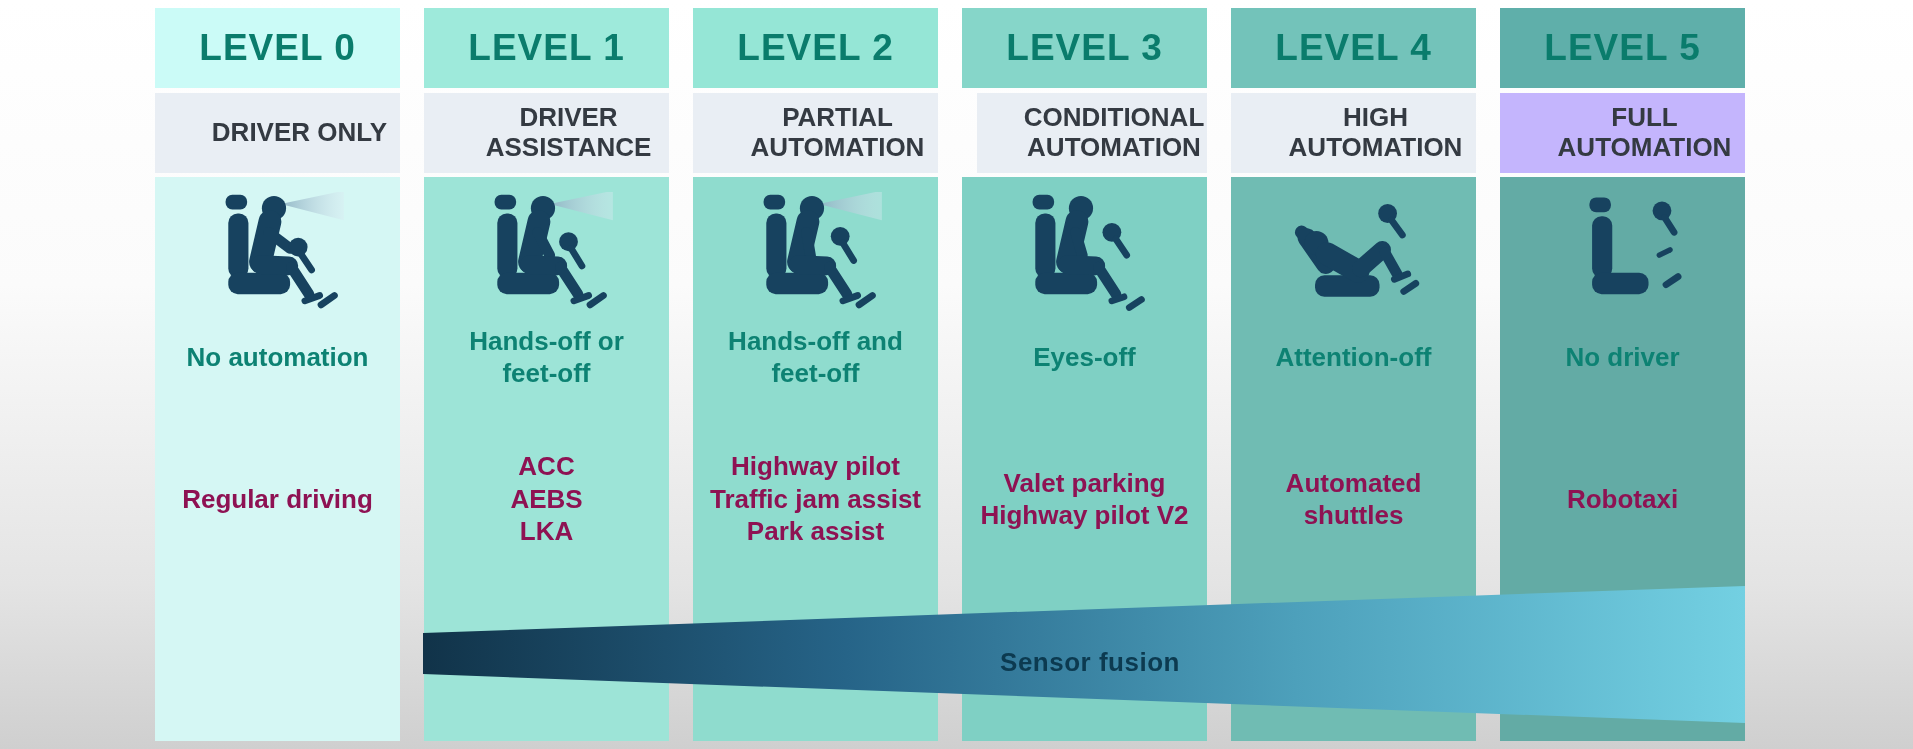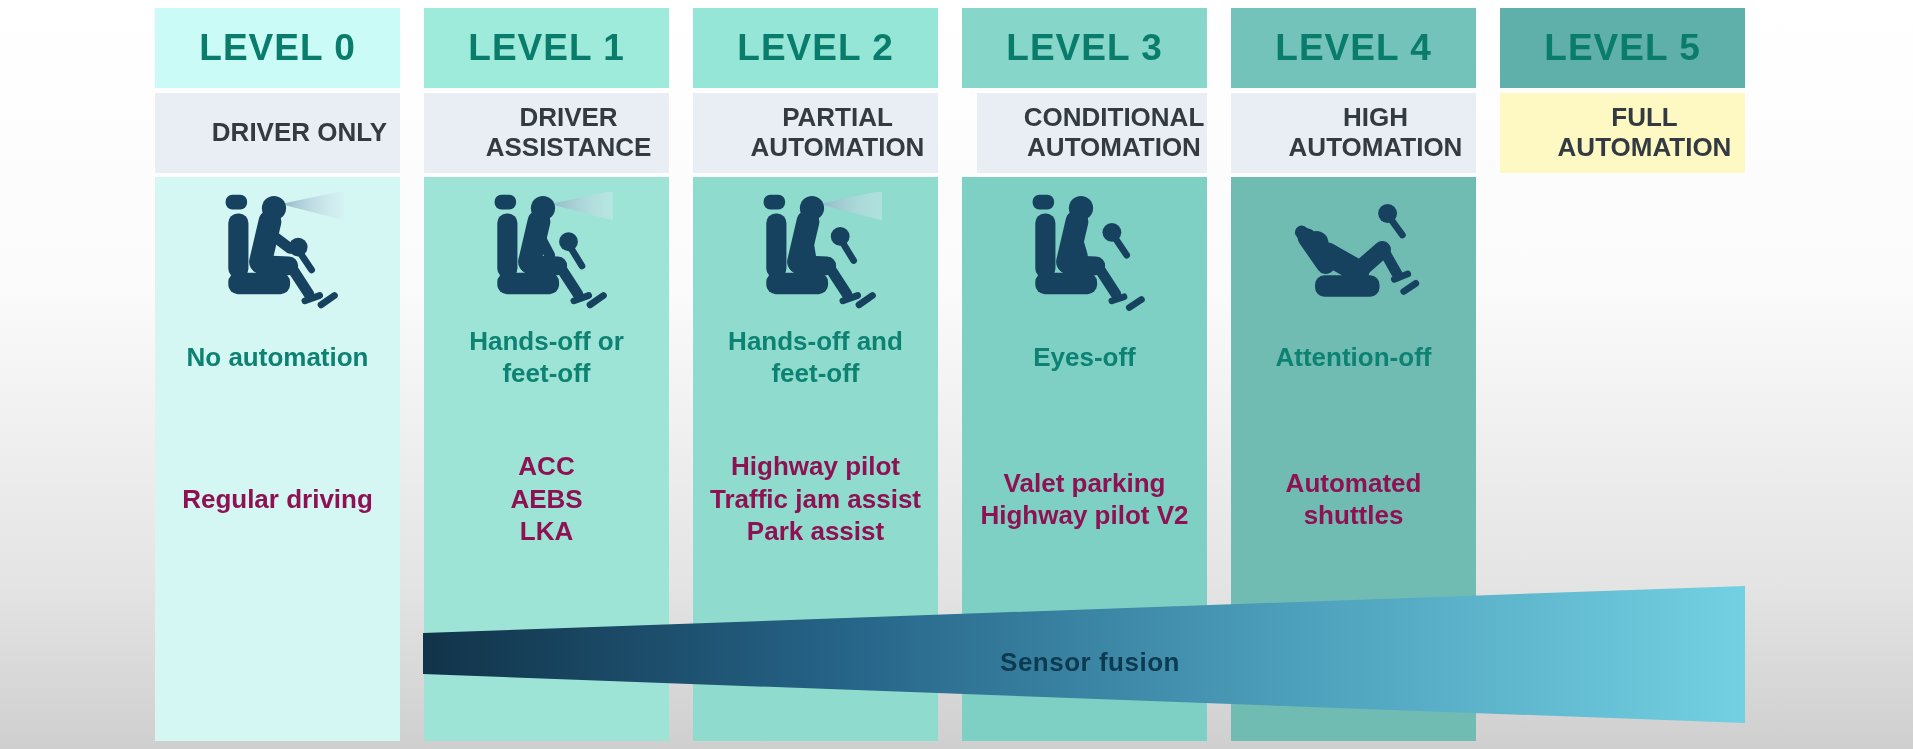--- a/index.html
+++ b/index.html
@@ -201,22 +201,37 @@
         </svg>
       </div>
       <div class="capability" style="color: rgb(13, 130, 115);">Attention-off</div>
       <div class="examples" style="color: rgb(142, 18, 83);">Automated
 shuttles</div>
     </div>
   </section>
 
   <section class="column" style="left:1500px">
     <div class="col-header" style="background: rgb(95, 175, 170); color: rgb(10, 124, 108);">LEVEL 5</div>
-    <div class="col-sub" style="background: #fef9c3; color: rgb(52, 58, 66);">FULL
-AUTOMATION</div>
+    <div class="col-sub" style="background: #c4b5fd; color: rgb(52, 58, 66);">FULL
+AUTOMATION</div>
+    <div class="col-body" style="background: rgb(99, 171, 165);">
+      <div class="icon-wrap">
+        <svg width="148" height="129" viewBox="0 0 110 96">
+          <rect class="f" x="30" y="4" width="16" height="11" rx="5"></rect>
+          <rect class="f" x="32" y="18" width="15" height="46" rx="7"></rect>
+          <rect class="f" x="32" y="60" width="42" height="16" rx="7"></rect>
+          <circle class="f" cx="84" cy="14" r="7"></circle>
+          <line class="s" x1="86" y1="19" x2="93" y2="30" stroke-width="5"></line>
+          <line class="s" x1="82" y1="47" x2="90" y2="43" stroke-width="4"></line>
+          <line class="s" x1="87" y1="69" x2="96" y2="63" stroke-width="5"></line>
+        </svg>
+      </div>
+      <div class="capability" style="color: rgb(13, 130, 115);">No driver</div>
+      <div class="examples" style="color: rgb(142, 18, 83);">Robotaxi</div>
+    </div>
   </section>
 
   <svg class="wedge" width="1913" height="749" viewBox="0 0 1913 749">
     <defs>
       <linearGradient id="wg" x1="0" y1="0" x2="1" y2="0">
         <stop offset="0" stop-color="#113349"></stop>
         <stop offset="0.32" stop-color="#266488"></stop>
         <stop offset="0.66" stop-color="#4da0bb"></stop>
         <stop offset="1" stop-color="#73d0e2"></stop>
       </linearGradient>

